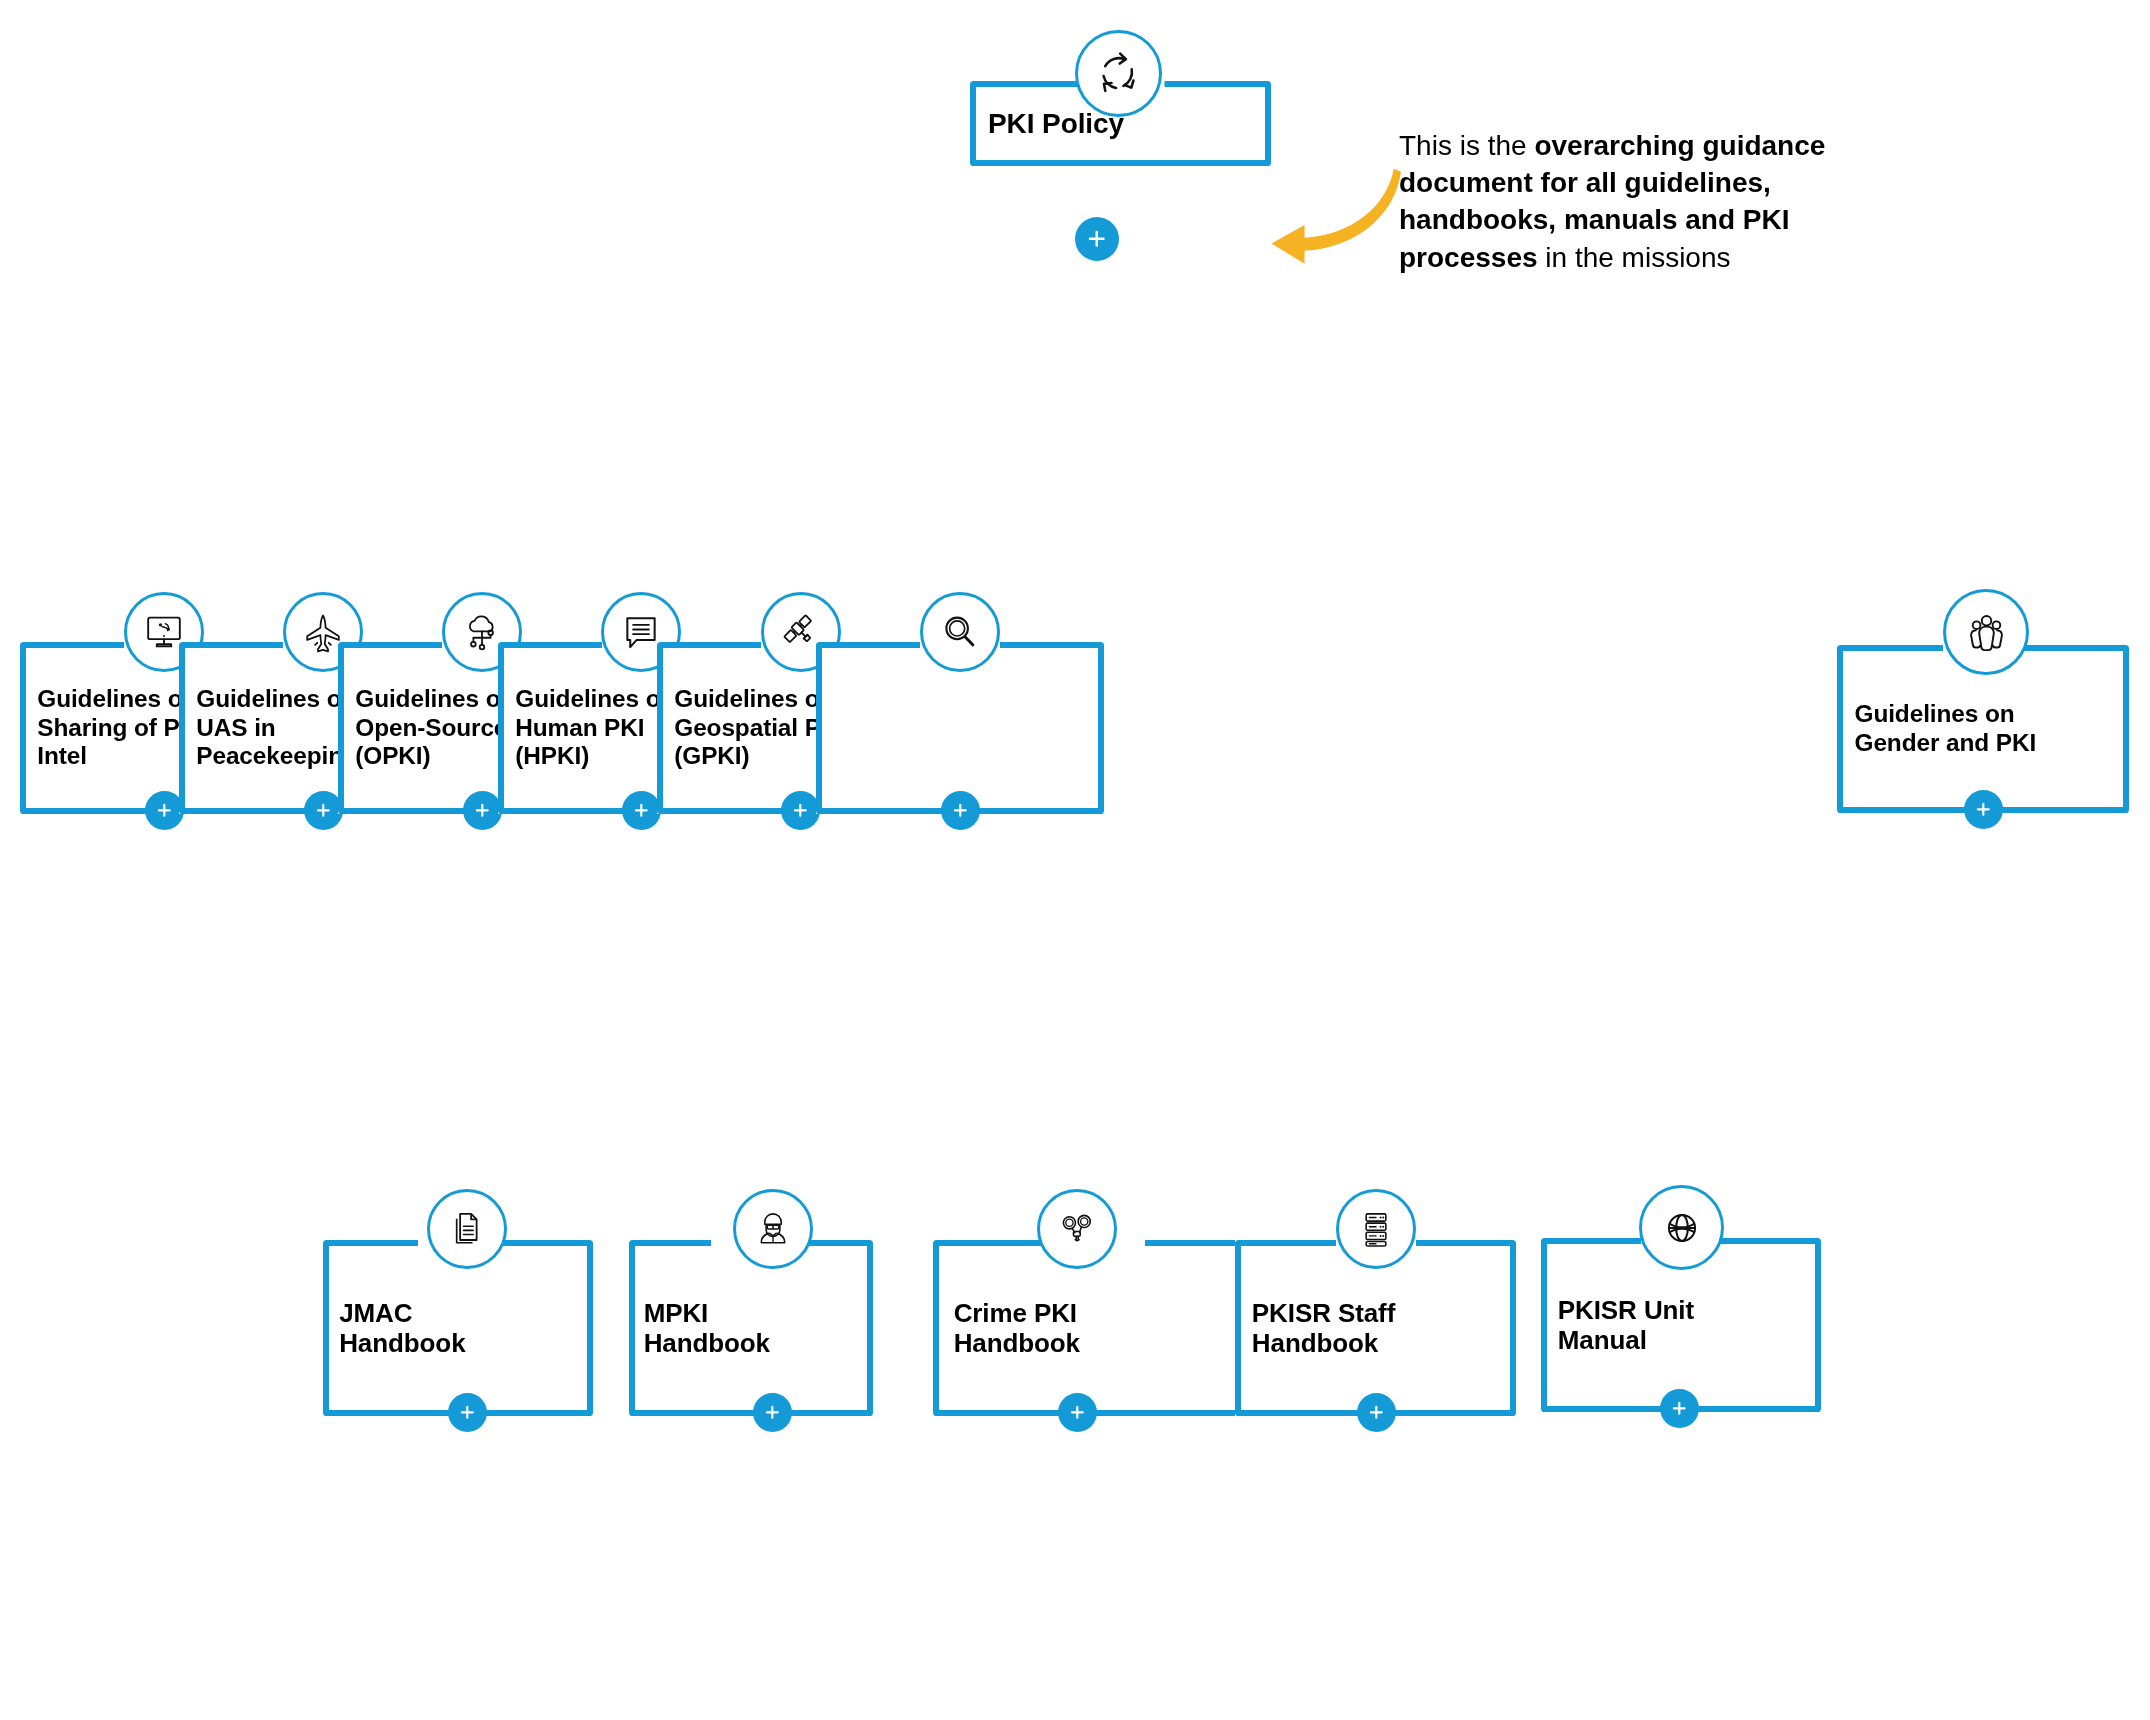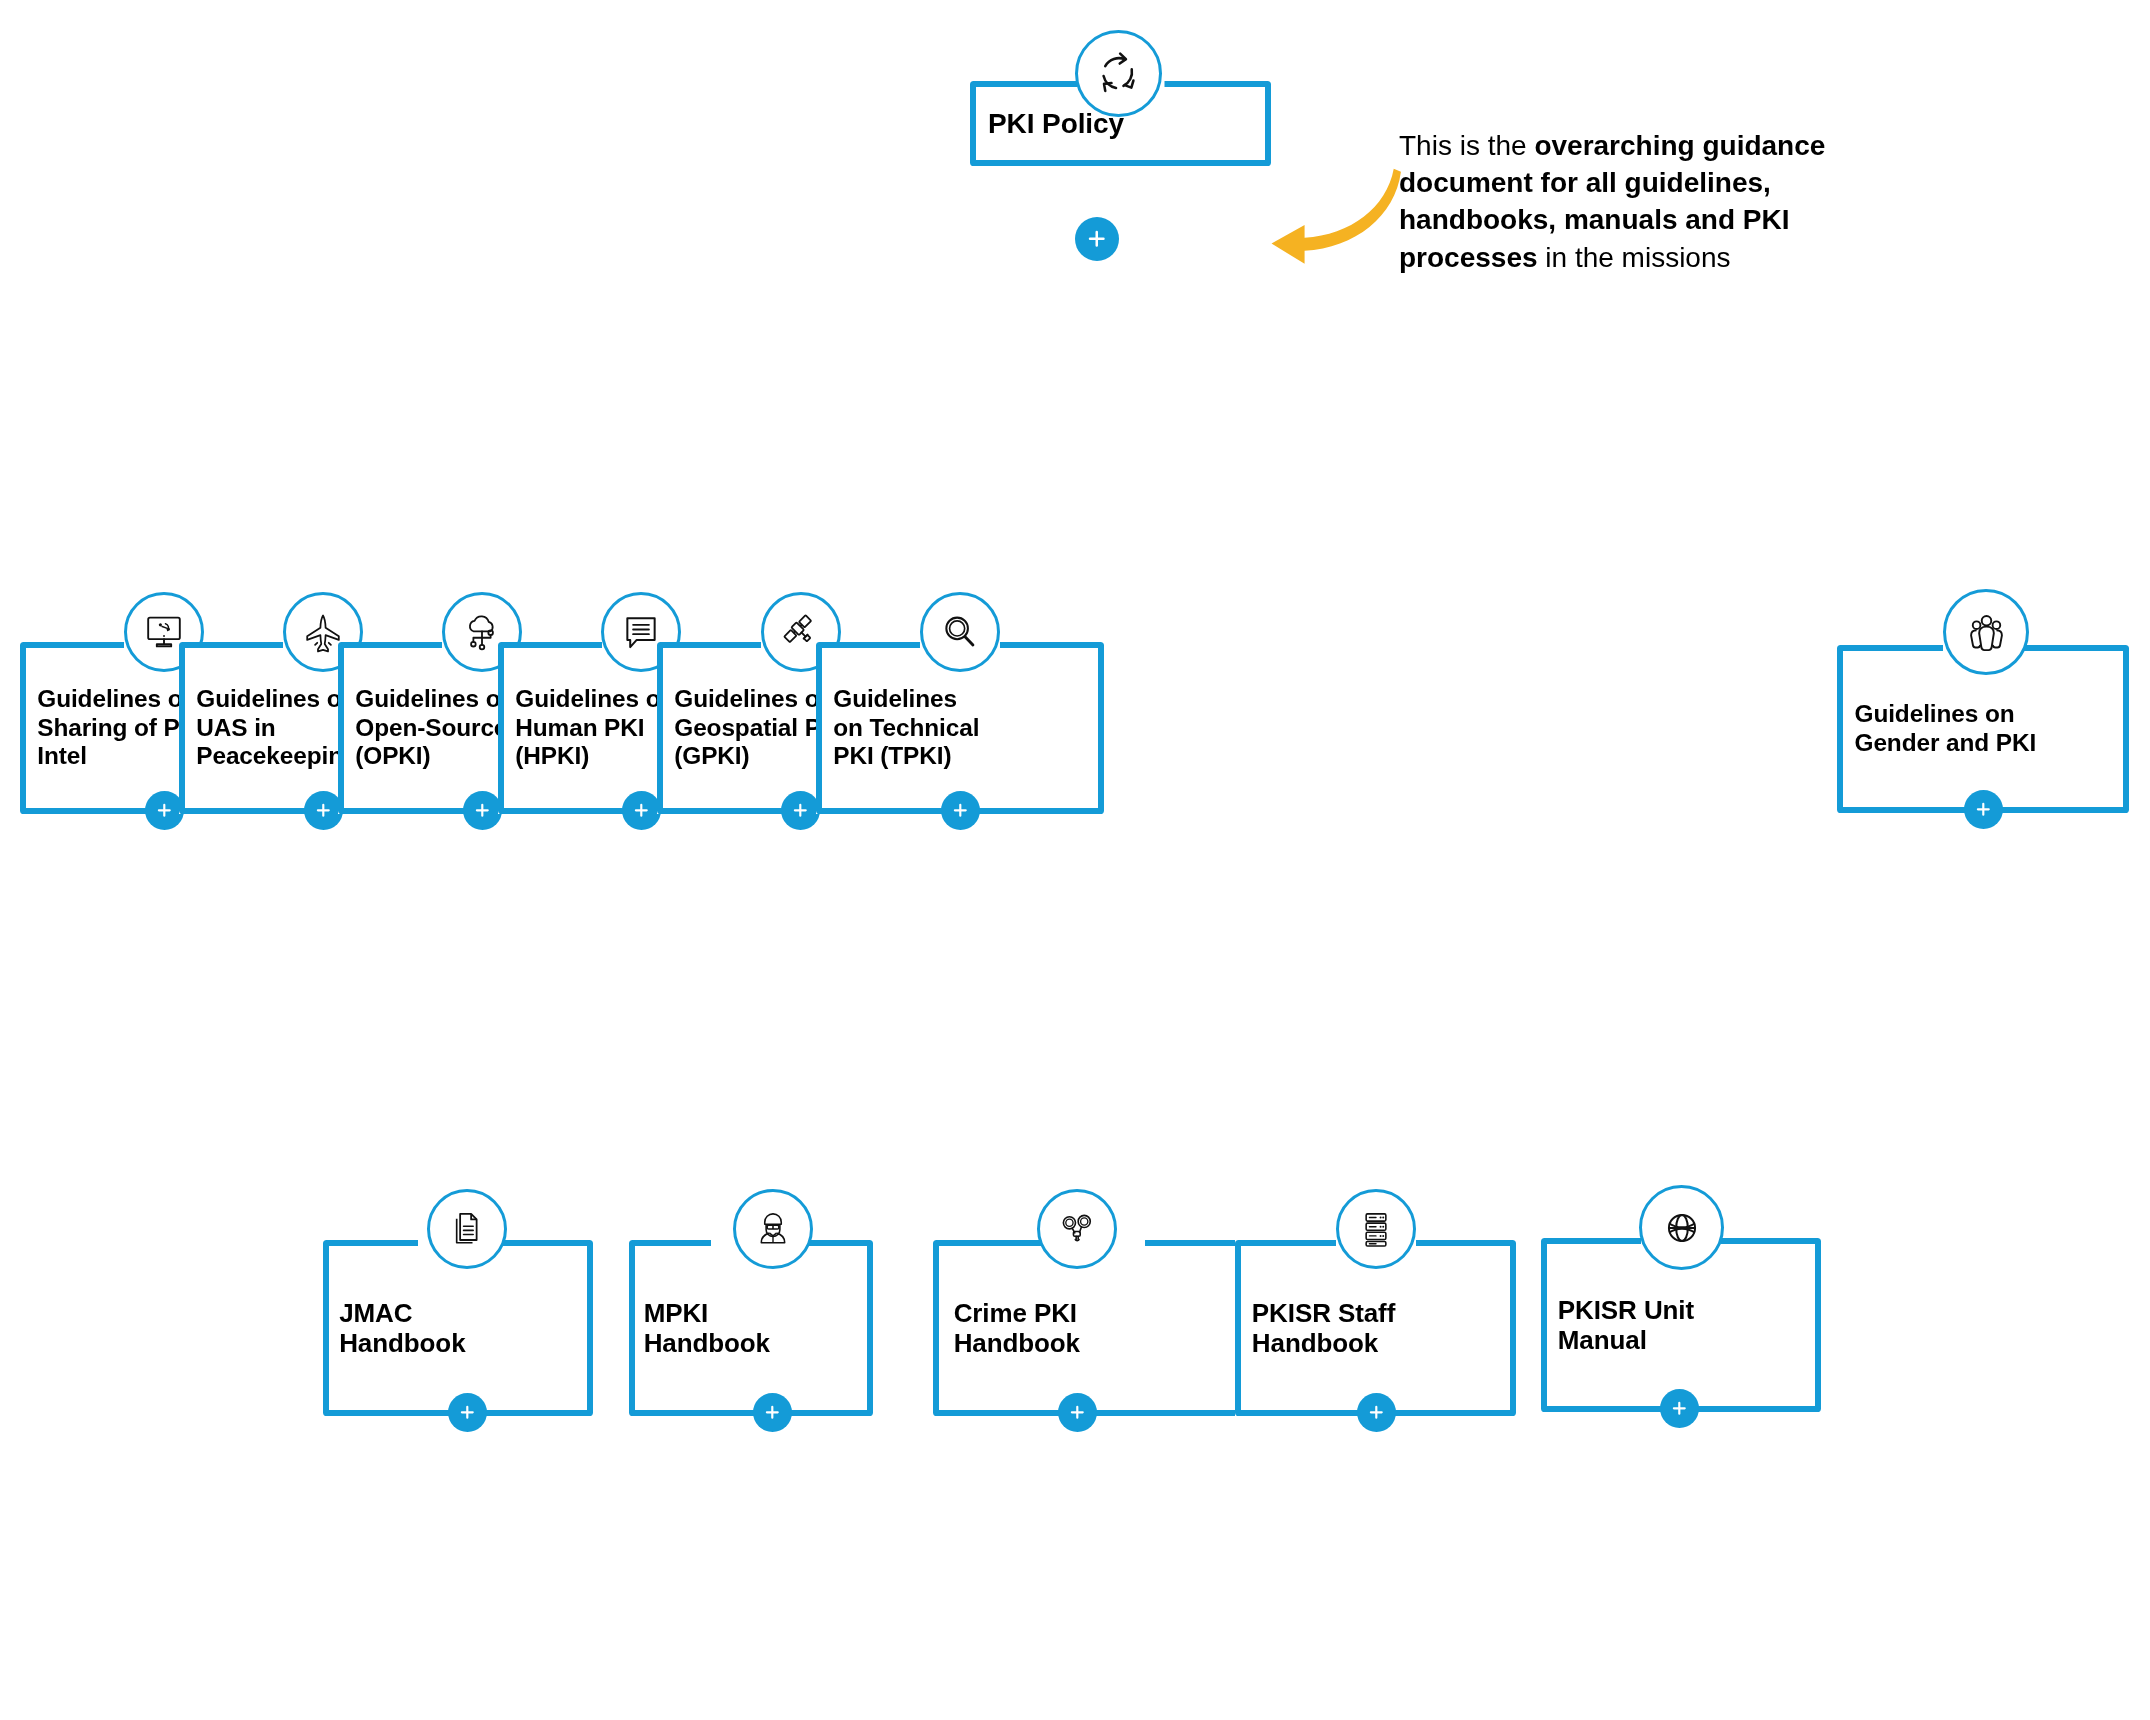--- a/index.html
+++ b/index.html
@@ -288,23 +288,20 @@
     </div>
     <div class="plus" style="left:781px;">
       <svg width="18.6" height="18.6" viewBox="0 0 24 24">
           <path d="M12 5v14M5 12h14" stroke="#fff" stroke-width="2.8" stroke-linecap="round"></path>
         </svg>
     </div>
 
     <div class="card" style="left:816px; width:288px;">
       <div class="frame"></div>
       <div class="notch"></div>
-      <div class="title">Guidelines
-on Technical
-PKI (TPKI)</div>
     </div>
     <div class="bubble" style="left:920px;">
       <svg width="46" height="46" viewBox="0 0 64 64" fill="none" stroke="#111" stroke-width="2.8" stroke-linecap="round">
         <circle cx="28" cy="27" r="15"></circle>
         <circle cx="28" cy="27" r="10.5" stroke-width="2.3"></circle>
         <path d="M39 38.5 L50 50" stroke-width="4"></path>
       </svg>
     </div>
     <div class="plus" style="left:941px;">
       <svg width="18.6" height="18.6" viewBox="0 0 24 24">

